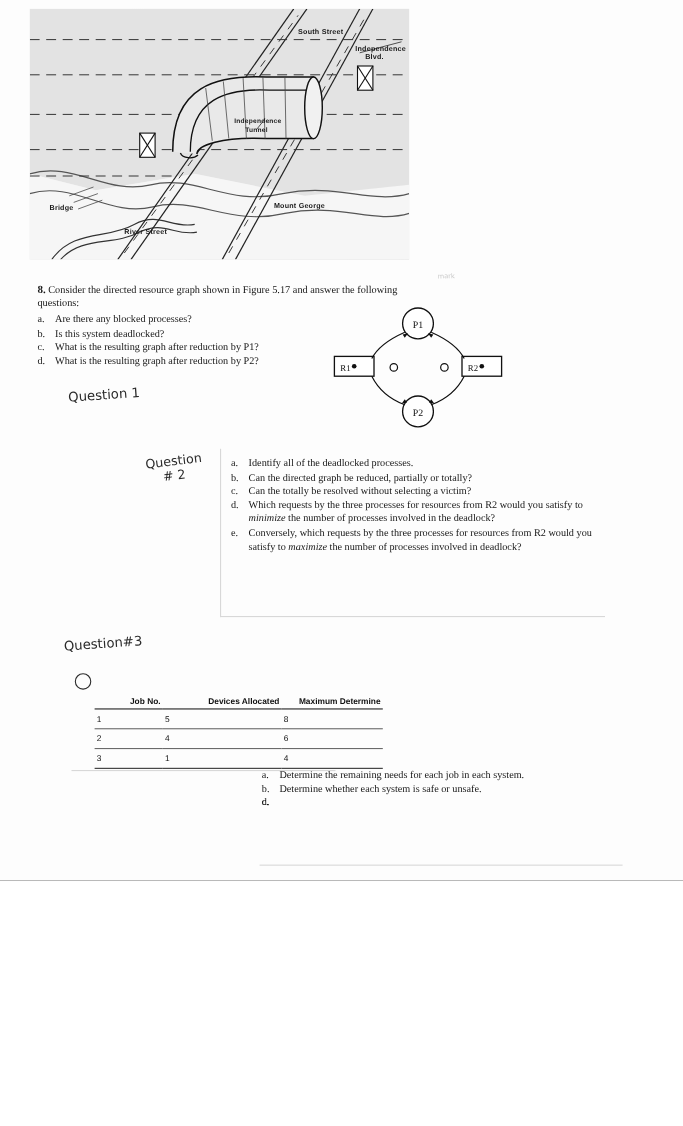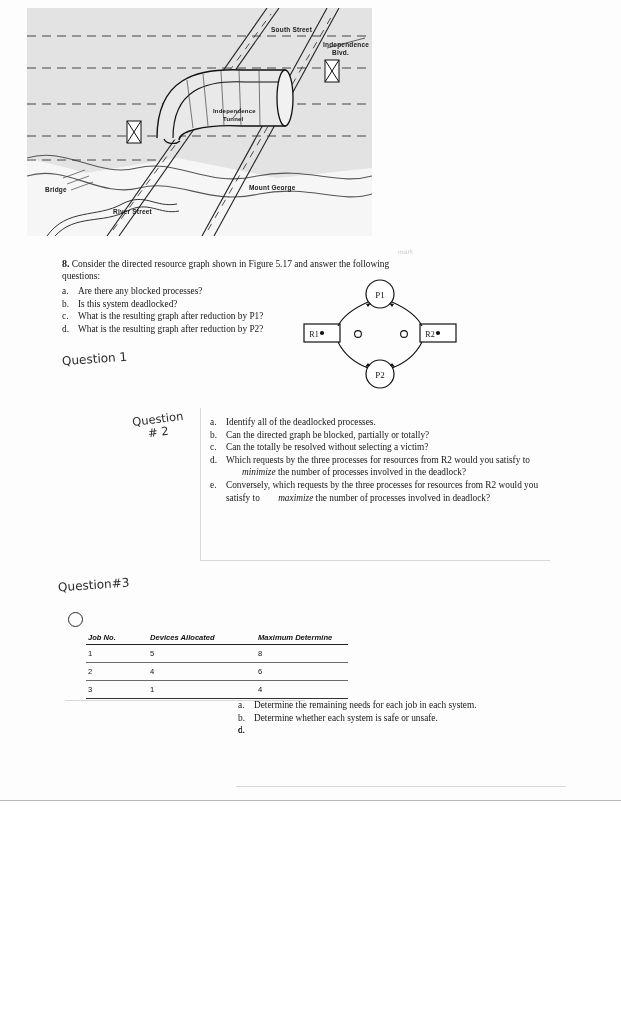--- a/index.html
+++ b/index.html
@@ -89,21 +89,21 @@
     font-size: 9.3px;
     line-height: 12.6px;
     padding-left: 16px;
     position: relative;
   }
   ol.sublist li .lab {
     position: absolute;
     left: 0;
     top: 0;
   }
-  em { font-style: italic; margin-left: 16px; }
+  em { font-style: italic; }
 
   
   .hand {
     position: absolute;
     font-family: "DejaVu Sans", sans-serif;
     font-size: 12px;
     color: #2a2a2a;
     transform: rotate(-4deg);
     white-space: nowrap;
   }
@@ -127,25 +127,24 @@
     width: 262px;
   }
   table.devtable {
     border-collapse: collapse;
     width: 100%;
     font-family: "Liberation Sans", sans-serif;
   }
   table.devtable th {
     font-size: 7.6px;
     font-weight: bold;
-    text-align: left;
+    text-align: right;
     padding: 1px 2px 2px 2px;
     border-bottom: 1.4px solid #222;
     white-space: nowrap;
-    font-style: italic;
   }
   table.devtable td {
     font-size: 7.6px;
     padding: 4px 2px;
     border-bottom: .7px solid #6a6a6a;
   }
   table.devtable tr:last-child td { border-bottom: 1.2px solid #333; }
   .col-job { width: 58px; }
   .col-dev { width: 104px; }
 
@@ -233,21 +232,21 @@
     <div class="map-label" style="left:305px;top:41px;">Blvd.</div>
     <div class="map-label small" style="left:186px;top:100px;">Independence</div>
     <div class="map-label small" style="left:196px;top:108px;">Tunnel</div>
     <div class="map-label" style="left:18px;top:178px;">Bridge</div>
     <div class="map-label" style="left:222px;top:176px;">Mount George</div>
     <div class="map-label" style="left:86px;top:200px;">River Street</div>
   </div>
 
   <div class="faint" style="left:398px;top:248px;">mark</div>
 
-  <div class="q-block q-intro" style="left:34px; top:258px; width:345px;margin-left:28px;">
+  <div class="q-block q-intro" style="left:34px; top:258px; width:345px;">
     <div>
       <span class="q-num">8.</span>
       <span>Consider the directed resource graph shown in Figure 5.17 and answer the following questions:</span>
     </div>
     <ol class="sublist">
       <li><span class="lab">a.</span><span>Are there any blocked processes?</span></li>
       <li><span class="lab">b.</span><span>Is this system deadlocked?</span></li>
       <li><span class="lab">c.</span><span>What is the resulting graph after reduction by P1?</span></li>
       <li><span class="lab">d.</span><span>What is the resulting graph after reduction by P2?</span></li>
     </ol>
@@ -284,21 +283,21 @@
       <text x="130" y="59" font-family="Liberation Serif, serif" font-size="8" text-anchor="middle" fill="#111">R2</text>
     </svg>
   </div>
 
   <div class="hand h2" style="left:132px; top:412px;">Question</div>
   <div class="hand h2" style="left:148px; top:425px;"># 2</div>
 
   <div class="q-block q-intro" style="left:210px; top:413px; width:340px;">
     <ol class="sublist">
       <li><span class="lab">a.</span><span>Identify all of the deadlocked processes.</span></li>
-      <li><span class="lab">b.</span><span>Can the directed graph be blocked, partially or totally?</span></li>
+      <li><span class="lab">b.</span><span>Can the directed graph be reduced, partially or totally?</span></li>
       <li><span class="lab">c.</span><span>Can the totally be resolved without selecting a victim?</span></li>
       <li><span class="lab">d.</span><span>Which requests by the three processes for resources from R2 would you satisfy to </span><em>minimize</em><span> the number of processes involved in the deadlock?</span></li>
       <li><span class="lab">e.</span><span>Conversely, which requests by the three processes for resources from R2 would you satisfy to </span><em>maximize</em><span> the number of processes involved in deadlock?</span></li>
     </ol>
   </div>
 
   <div class="seam" style="left:200px; top:560px; width:350px;"></div>
   <div class="seam v" style="left:200px; top:408px; height:153px;"></div>
   <div class="seam" style="left:65px; top:700px; width:240px;"></div>
   <div class="seam" style="left:236px; top:786px; width:330px;"></div>

